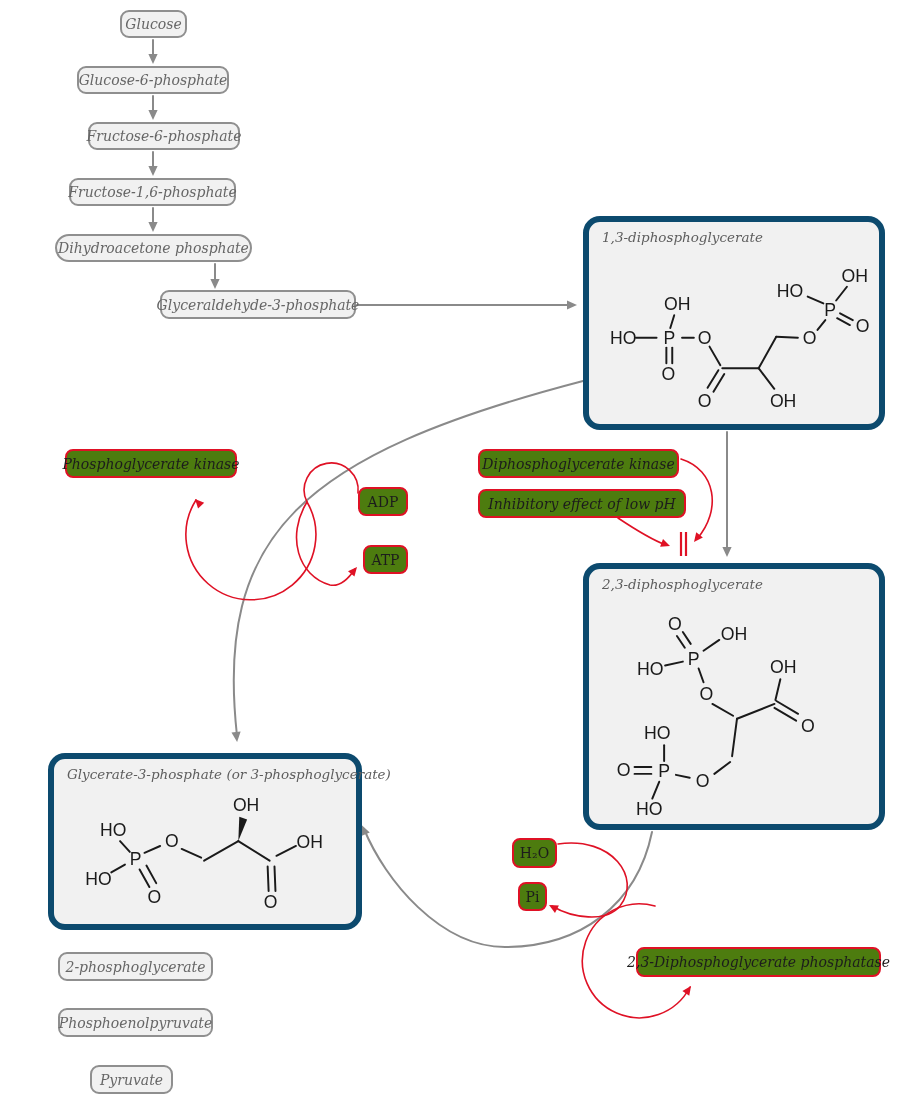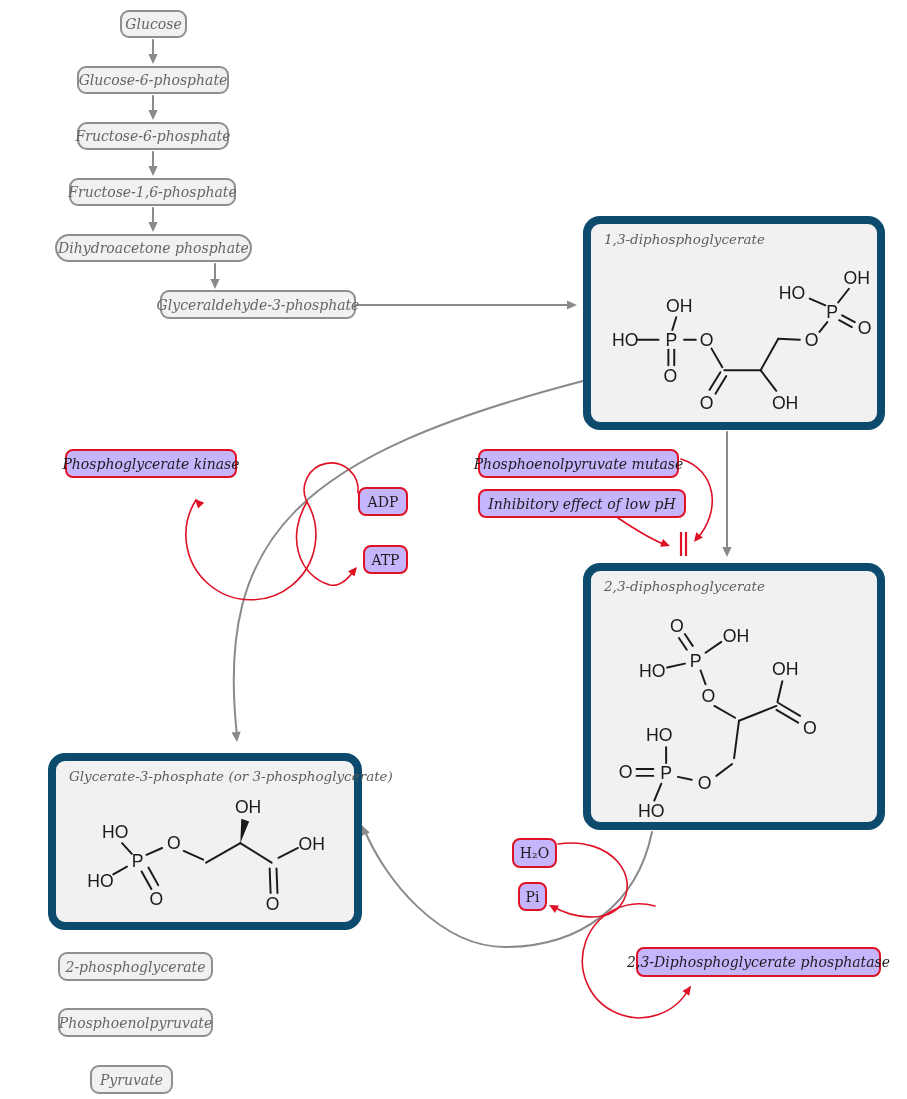--- a/index.html
+++ b/index.html
@@ -3,23 +3,23 @@
 <meta charset="utf-8">
 <style>
   html,body{margin:0;padding:0;background:#ffffff;}
   #canvas{position:relative;width:907px;height:1099px;background:#fff;overflow:hidden;
           font-family:"DejaVu Serif",serif;}
   #overlay{position:absolute;left:0;top:0;z-index:1;}
   .node{position:absolute;box-sizing:border-box;border:2px solid #8f8f8f;border-radius:9px;
         background:#f1f1f1;display:flex;align-items:center;justify-content:center;
         white-space:nowrap;z-index:2;font-size:14px;color:#666;font-style:italic;
         font-family:"DejaVu Serif",serif;}
-  .node.red{background:#c4b5fd;border-color:#df1125;color:#1c1c1c;font-style:normal;border-radius:8px;}
+  .node.red{background:#4d7c0f;border-color:#df1125;color:#1c1c1c;font-style:normal;border-radius:8px;}
   .node.red.ital{font-style:italic;}
-  .bigbox{position:absolute;box-sizing:border-box;border:8px solid #0c4a6e;border-radius:17px;
+  .bigbox{position:absolute;box-sizing:border-box;border:6px solid #0c4a6e;border-radius:17px;
           background:#f1f1f1;z-index:2;}
   .bigbox .lbl{position:absolute;left:13px;top:7px;font:italic 13.5px "DejaVu Serif",serif;color:#5d5d5d;white-space:nowrap;}
   .bigbox svg{position:absolute;left:0;top:0;}
   .atom{font-family:"Liberation Sans",sans-serif;font-size:18px;fill:#1a1a1a;}
 </style>
 </head>
 <body>
 
 <div id="canvas">
     <svg id="overlay" width="907" height="1099" viewBox="0 0 907 1099">
@@ -90,21 +90,21 @@
         <line x1="681" y1="532" x2="681" y2="556" stroke="#df1125" stroke-width="2.2"></line>
         <line x1="686" y1="532" x2="686" y2="556" stroke="#df1125" stroke-width="2.2"></line>
       </g>
     </svg>
     <div class="node " style="left: 120px; top: 10px; width: 67px; height: 28px;">
       <span>Glucose</span>
     </div>
     <div class="node " style="left: 77px; top: 66px; width: 152px; height: 28px;">
       <span>Glucose-6-phosphate</span>
     </div>
-    <div class="node " style="left: 77px; top: 122px; width: 152px; height: 28px; border-radius: 10px;">
+    <div class="node " style="left: 88px; top: 122px; width: 152px; height: 28px;">
       <span>Fructose-6-phosphate</span>
     </div>
     <div class="node " style="left: 69px; top: 178px; width: 167px; height: 28px;">
       <span>Fructose-1,6-phosphate</span>
     </div>
     <div class="node " style="left: 55px; top: 234px; width: 197px; height: 28px; border-radius: 14px;">
       <span>Dihydroacetone phosphate</span>
     </div>
     <div class="node " style="left: 160px; top: 290px; width: 196px; height: 29px;">
       <span>Glyceraldehyde-3-phosphate</span>
@@ -121,21 +121,21 @@
     <div class="node red ital" style="left: 65px; top: 449px; width: 172px; height: 29px;">
       <span>Phosphoglycerate kinase</span>
     </div>
     <div class="node red" style="left: 358px; top: 487px; width: 50px; height: 29px;">
       <span>ADP</span>
     </div>
     <div class="node red" style="left: 363px; top: 545px; width: 45px; height: 29px;">
       <span>ATP</span>
     </div>
     <div class="node red ital" style="left: 478px; top: 449px; width: 201px; height: 29px;">
-      <span>Phosphoenolpyruvate mutase</span>
+      <span>Diphosphoglycerate kinase</span>
     </div>
     <div class="node red ital" style="left: 478px; top: 489px; width: 208px; height: 29px; align-items: center;">
       <span>Inhibitory effect of low pH</span>
     </div>
     <div class="node red" style="left: 512px; top: 838px; width: 45px; height: 30px;">
       <span>H₂O</span>
     </div>
     <div class="node red" style="left: 518px; top: 882px; width: 29px; height: 29px;">
       <span>Pi</span>
     </div>

